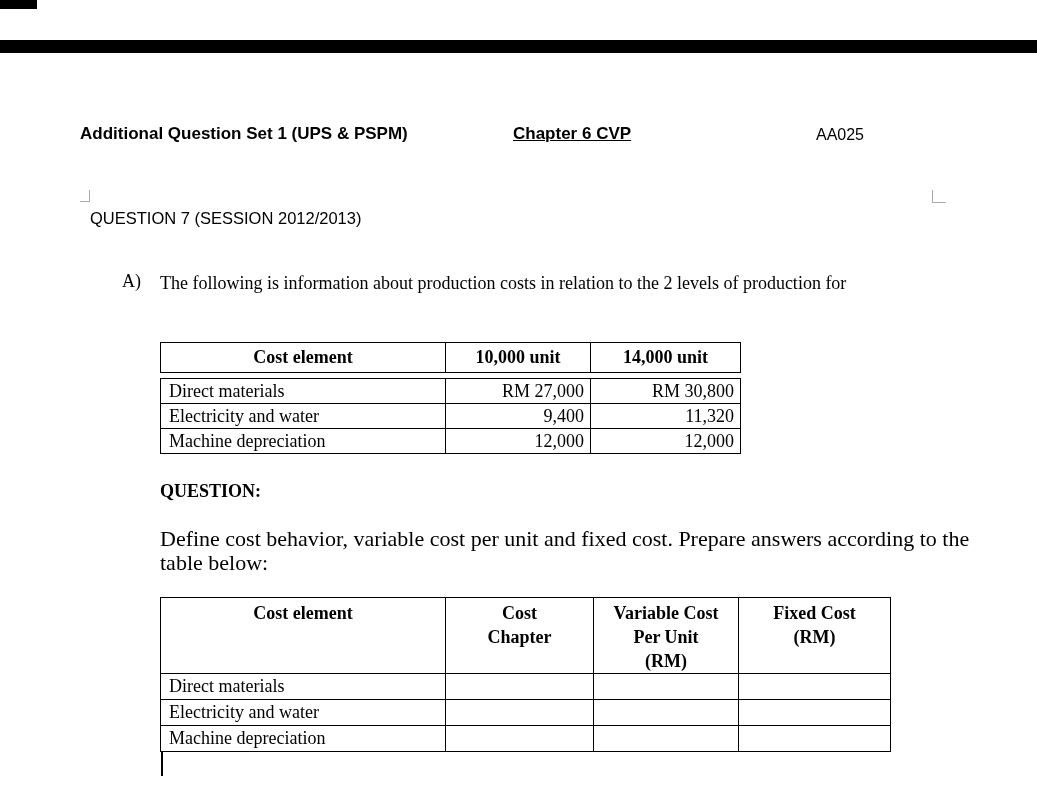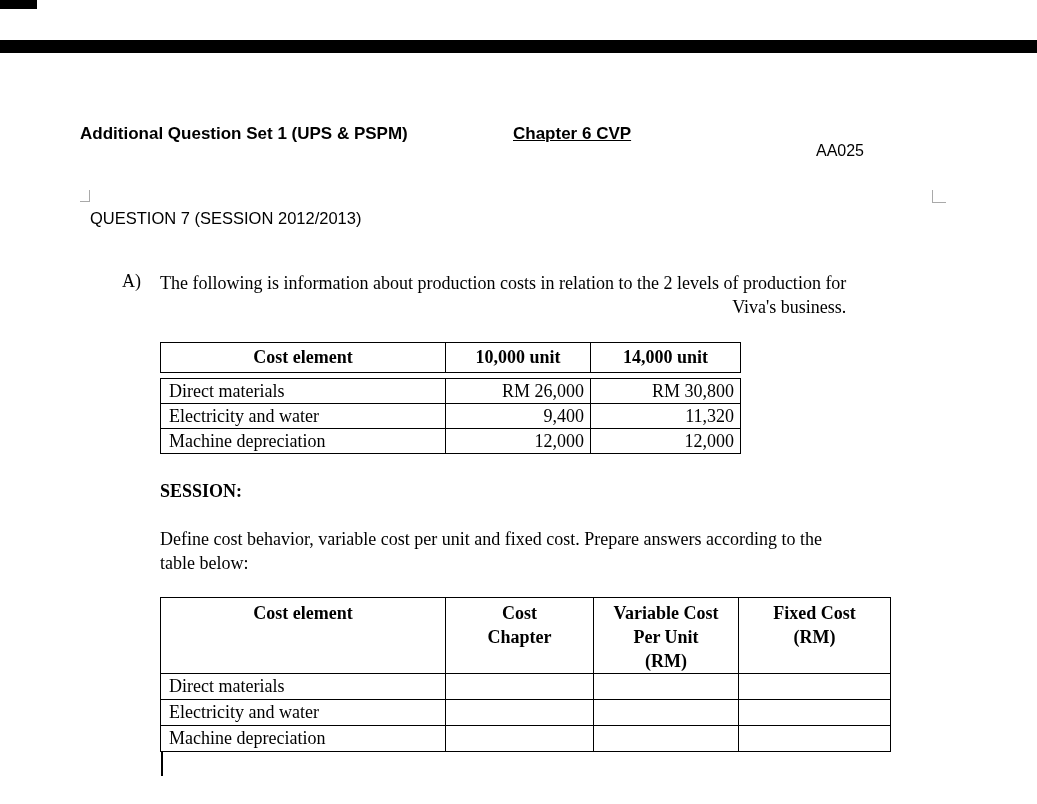--- a/index.html
+++ b/index.html
@@ -22,21 +22,21 @@
   .hdr {
     position: absolute;
     font-family: "Liberation Sans", sans-serif;
     font-weight: bold; font-size: 17px; white-space: nowrap;
   }
   .hdr-left   { left: 80px;  top: 124px; }
   .hdr-center { left: 513px; top: 124px; text-decoration: underline; }
   .hdr-right  {
     position: absolute; right: 54px; top: 126px;
     font-family: "Liberation Sans", sans-serif;
-    font-weight: normal; font-size: 16px; white-space: nowrap; margin-top: 16px;
+    font-weight: normal; font-size: 16px; white-space: nowrap;
   }
 
   .mark { position: absolute; }
   .mark-left  { left: 80px;  top: 190px; width: 10px; height: 12px;
                 border-right: 1px solid #a9a9a9; border-bottom: 1px solid #a9a9a9; }
   .mark-right { left: 932px; top: 190px; width: 14px; height: 13px;
                 border-left: 1px solid #a9a9a9; border-bottom: 1px solid #a9a9a9; }
 
   .q-title {
     position: absolute; left: 90px; top: 209px;
@@ -59,21 +59,21 @@
   .t1 td { height: 25px; }
   .t1 td.lbl { text-align: left; padding-left: 8px; }
   .t1 td.num { text-align: right; padding-right: 6px; }
 
   .required {
     position: absolute; left: 160px; top: 481px;
     font-size: 18px; font-weight: bold;
   }
   .instr {
     position: absolute; left: 160px; top: 527px;
-    font-size: 18px; line-height: 24px; white-space: nowrap;
+    font-size: 22px; line-height: 24px; white-space: nowrap;
   }
 
   .t2 { position: absolute; left: 160px; top: 597px; }
   .t2 th {
     height: 76px; font-weight: bold; text-align: center; vertical-align: top;
     padding-top: 3px; white-space: pre-line; line-height: 24px;
   }
   .t2 td { height: 26px; }
   .t2 td.lbl { text-align: left; padding-left: 8px; }
 
@@ -92,57 +92,56 @@
   <div class="hdr-right">AA025</div>
 
   <div class="mark mark-left"></div>
   <div class="mark mark-right"></div>
 
   <div class="q-title">QUESTION 7 (SESSION 2012/2013)</div>
 
   <div class="part-label">A)</div>
   <div class="intro">
     <div>The following is information about production costs in relation to the 2 levels of production for</div>
-    <div>Viva's business.</div>
   </div>
 
   <table class="t1">
     <colgroup>
         <col style="width:285px">
         <col style="width:145px">
         <col style="width:150px">
       </colgroup>
     <tbody>
         <tr>
       <th>Cost element</th>
       <th>10,000 unit</th>
       <th>14,000 unit</th>
     </tr>
     <tr class="spacer">
           <td colspan="3"></td>
         </tr>
     <tr>
       <td class="lbl">Direct materials</td>
-      <td class="num">RM 26,000</td>
+      <td class="num">RM 27,000</td>
       <td class="num">RM 30,800</td>
     </tr>
     <tr>
       <td class="lbl">Electricity and water</td>
       <td class="num">9,400</td>
       <td class="num">11,320</td>
     </tr>
     <tr>
       <td class="lbl">Machine depreciation</td>
       <td class="num">12,000</td>
       <td class="num">12,000</td>
     </tr>
   </tbody>
     </table>
 
-  <div class="required">SESSION:</div>
+  <div class="required">QUESTION:</div>
 
   <div class="instr">
     <div>Define cost behavior, variable cost per unit and fixed cost. Prepare answers according to the</div>
     <div>table below:</div>
   </div>
 
   <table class="t2">
     <colgroup>
         <col style="width:285px">
         <col style="width:148px">

